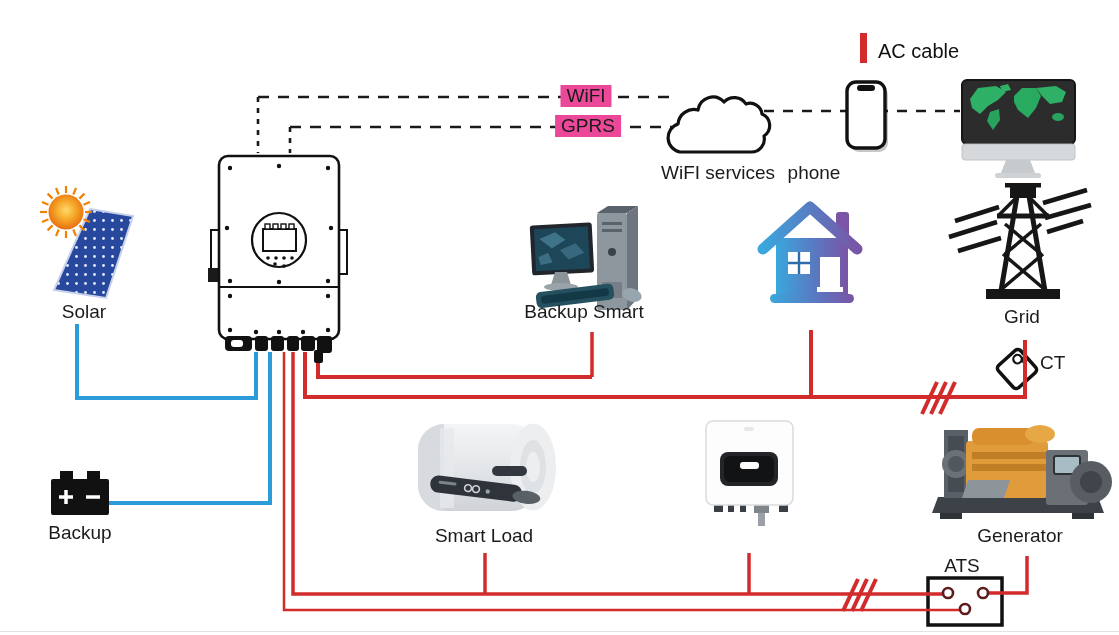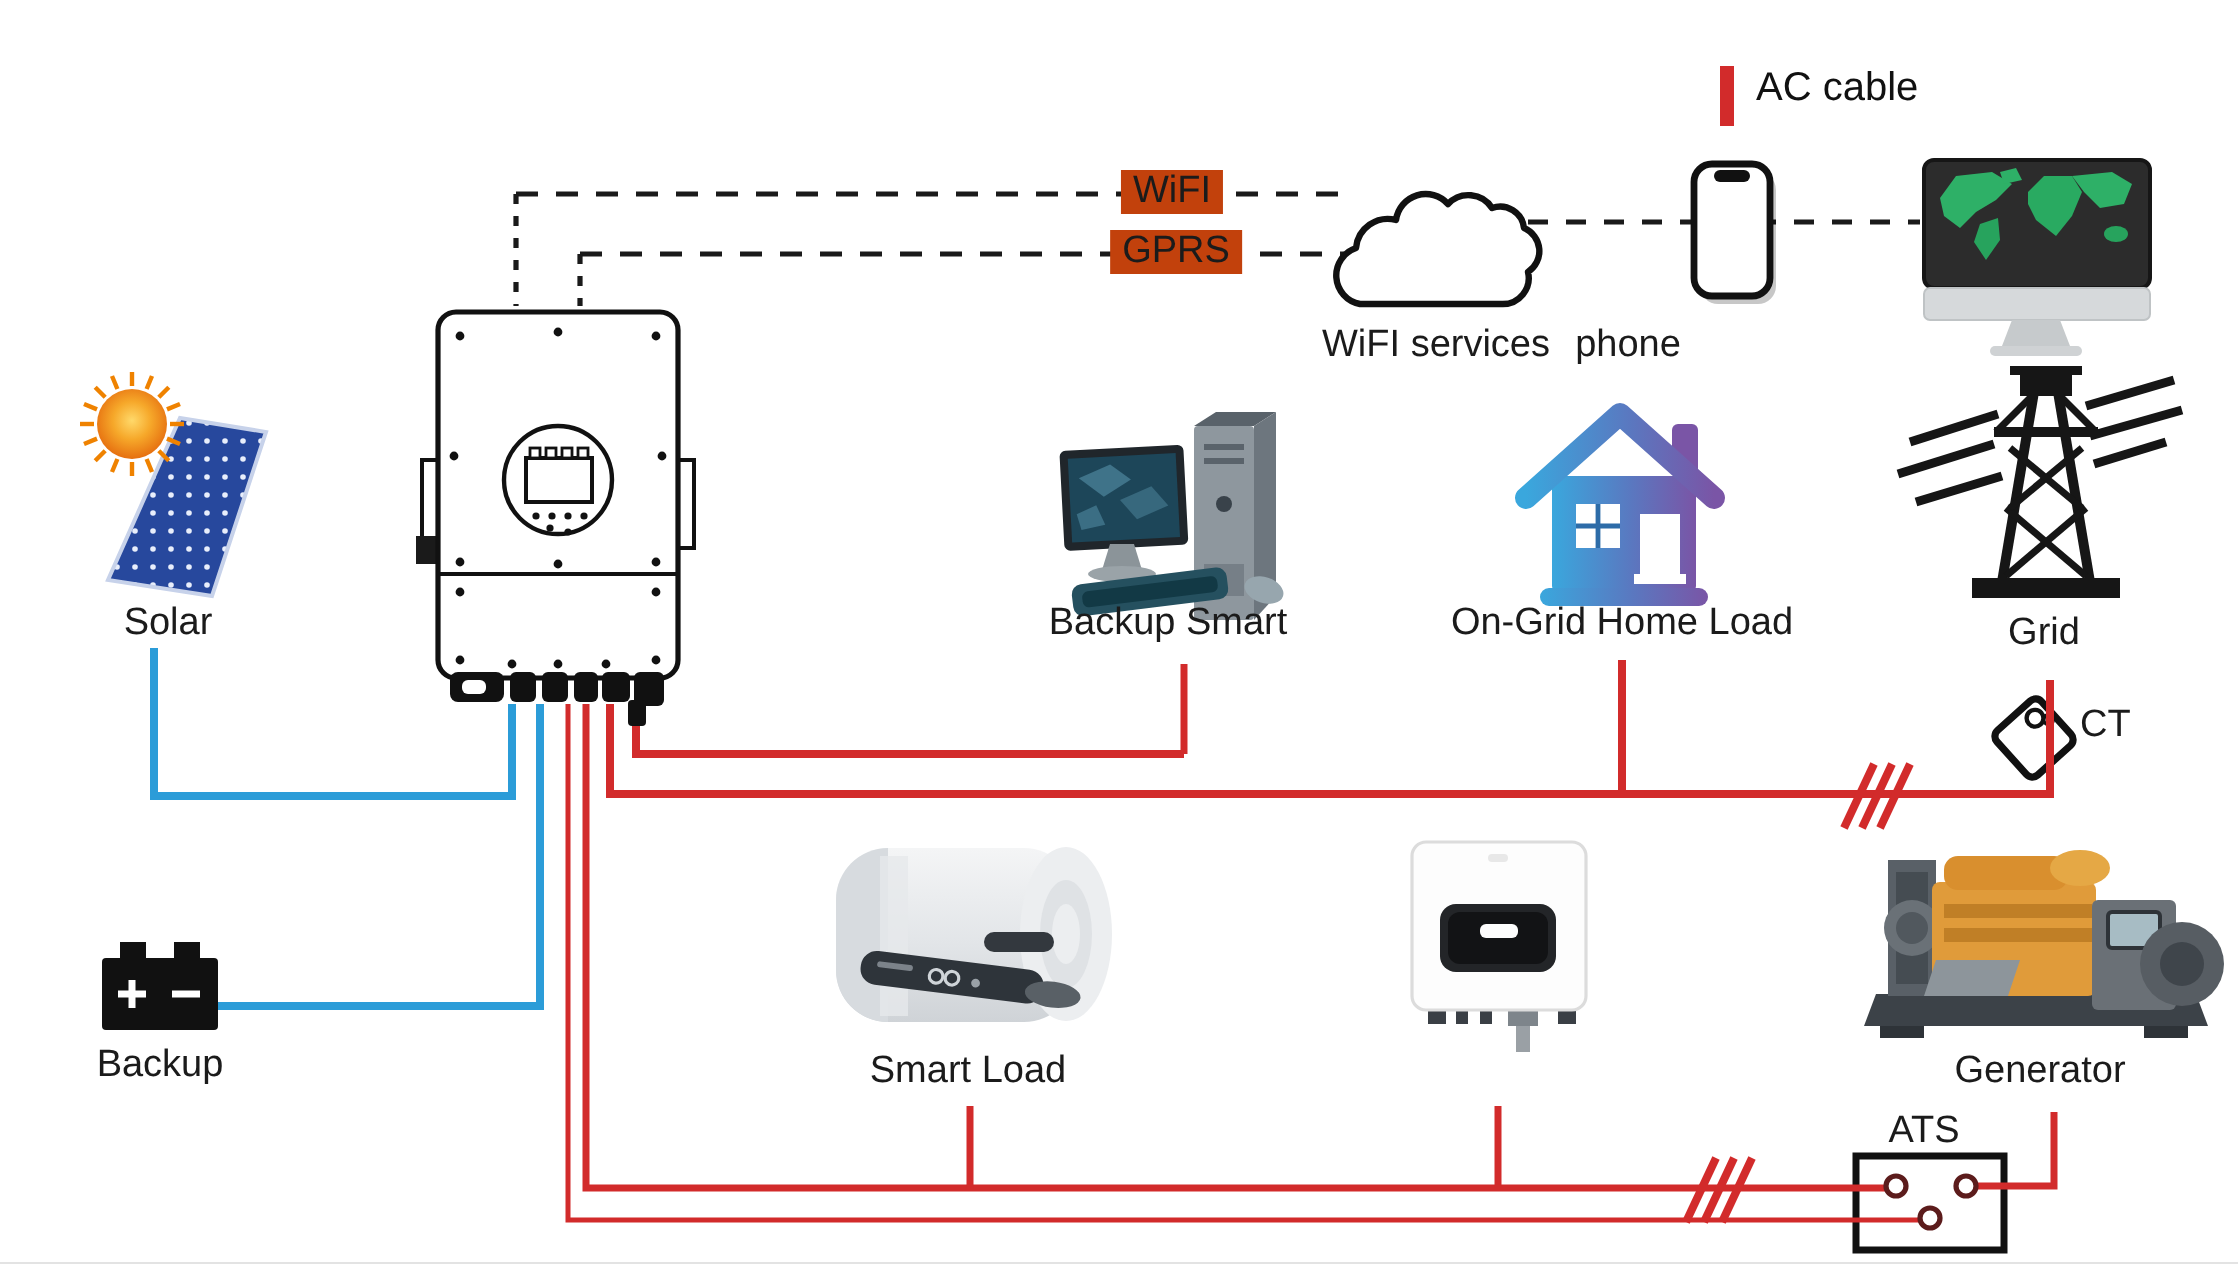--- a/index.html
+++ b/index.html
@@ -2,23 +2,23 @@
 <html><head>
 <meta charset="utf-8">
 <style>
   html,body{margin:0;padding:0;background:#fff}
   #stage{position:relative;width:1119px;height:635px;background:#fff;overflow:hidden;
          font-family:"Liberation Sans",sans-serif}
   #stage svg.base{position:absolute;left:0;top:0}
   .lbl{position:absolute;font-size:19px;line-height:1.15;color:#1b1b1b;
        transform:translateX(-50%);white-space:nowrap}
   .lbl.left{transform:none}
-  .tag{background:#c2410c;padding:0 6px;z-index:3}
+  .tag{background:#ec4899;padding:0 6px;z-index:3}
   .legend{position:absolute;left:860px;top:33px;display:flex;gap:26px;align-items:center}
-  .legend-item{display:flex;gap:11px;align-items:flex-start;font-size:20px;color:#111}
+  .legend-item{display:flex;gap:11px;align-items:flex-end;font-size:20px;color:#111}
   .baseline{position:absolute;left:0;right:0;bottom:3px;height:1px;background:#e3e3e3}
 </style>
 </head>
 <body>
 
 <div id="stage">
 
 <svg class="base" width="1119" height="635" viewBox="0 0 1119 635">
   <defs>
     <radialGradient id="sunG" cx="50%" cy="45%" r="60%">
@@ -344,21 +344,20 @@
 </div>
 
 <div class="lbl tag" style="left:586px;top:85px">WiFI</div>
 <div class="lbl tag" style="left:588px;top:115px">GPRS</div>
 <div class="lbl" style="left:718px;top:162px">WiFI services</div>
 <div class="lbl" style="left:814px;top:162px">phone</div>
 
 <div class="lbl" style="left:84px;top:301px">Solar</div>
 <div class="lbl" style="left:80px;top:522px">Backup</div>
 <div class="lbl" style="left:584px;top:301px">Backup Smart</div>
-<div class="lbl" style="left:811px;top:301px">On-Grid Home Load</div>
 <div class="lbl" style="left:1022px;top:306px">Grid</div>
 <div class="lbl left" style="left:1040px;top:352px">CT</div>
 <div class="lbl" style="left:484px;top:525px">Smart Load</div>
 <div class="lbl" style="left:1020px;top:525px">Generator</div>
 <div class="lbl" style="left:962px;top:555px">ATS</div>
 
 <div class="baseline"></div>
 </div>
 
 </body></html>

